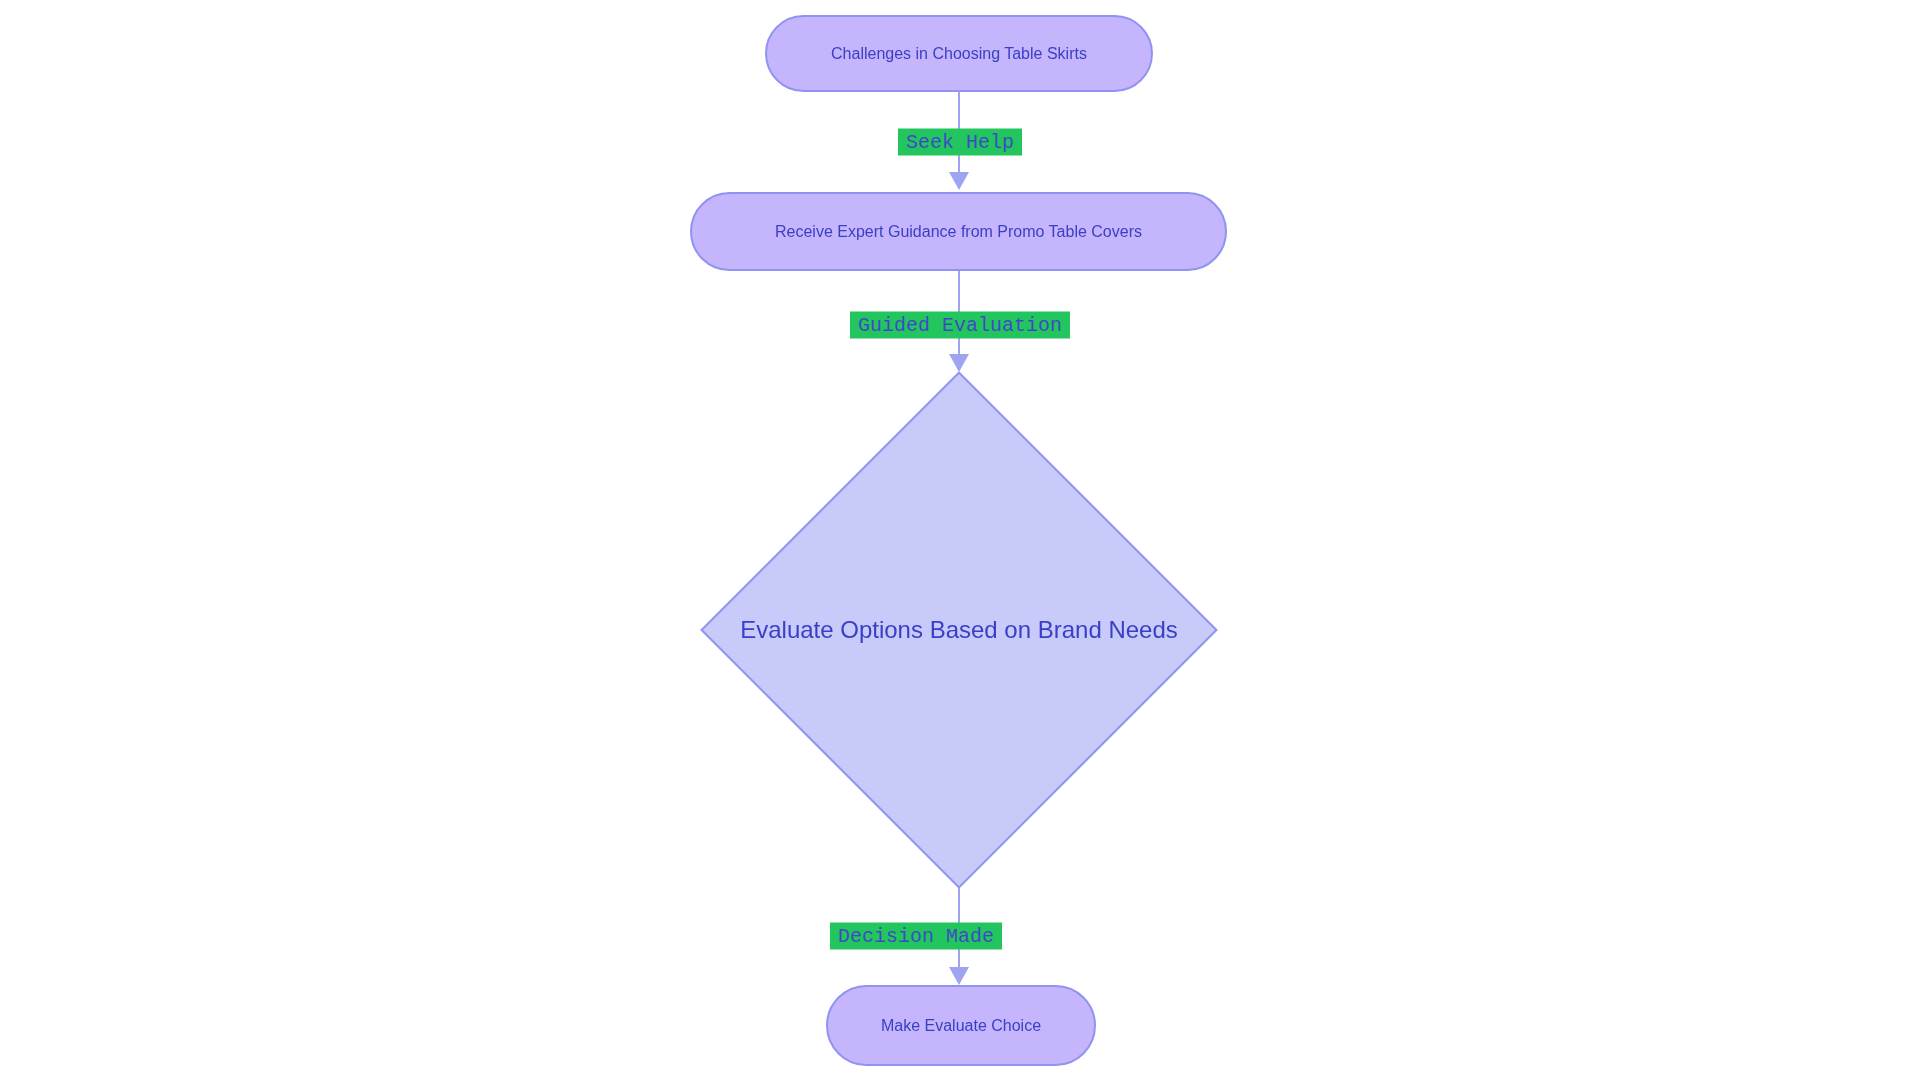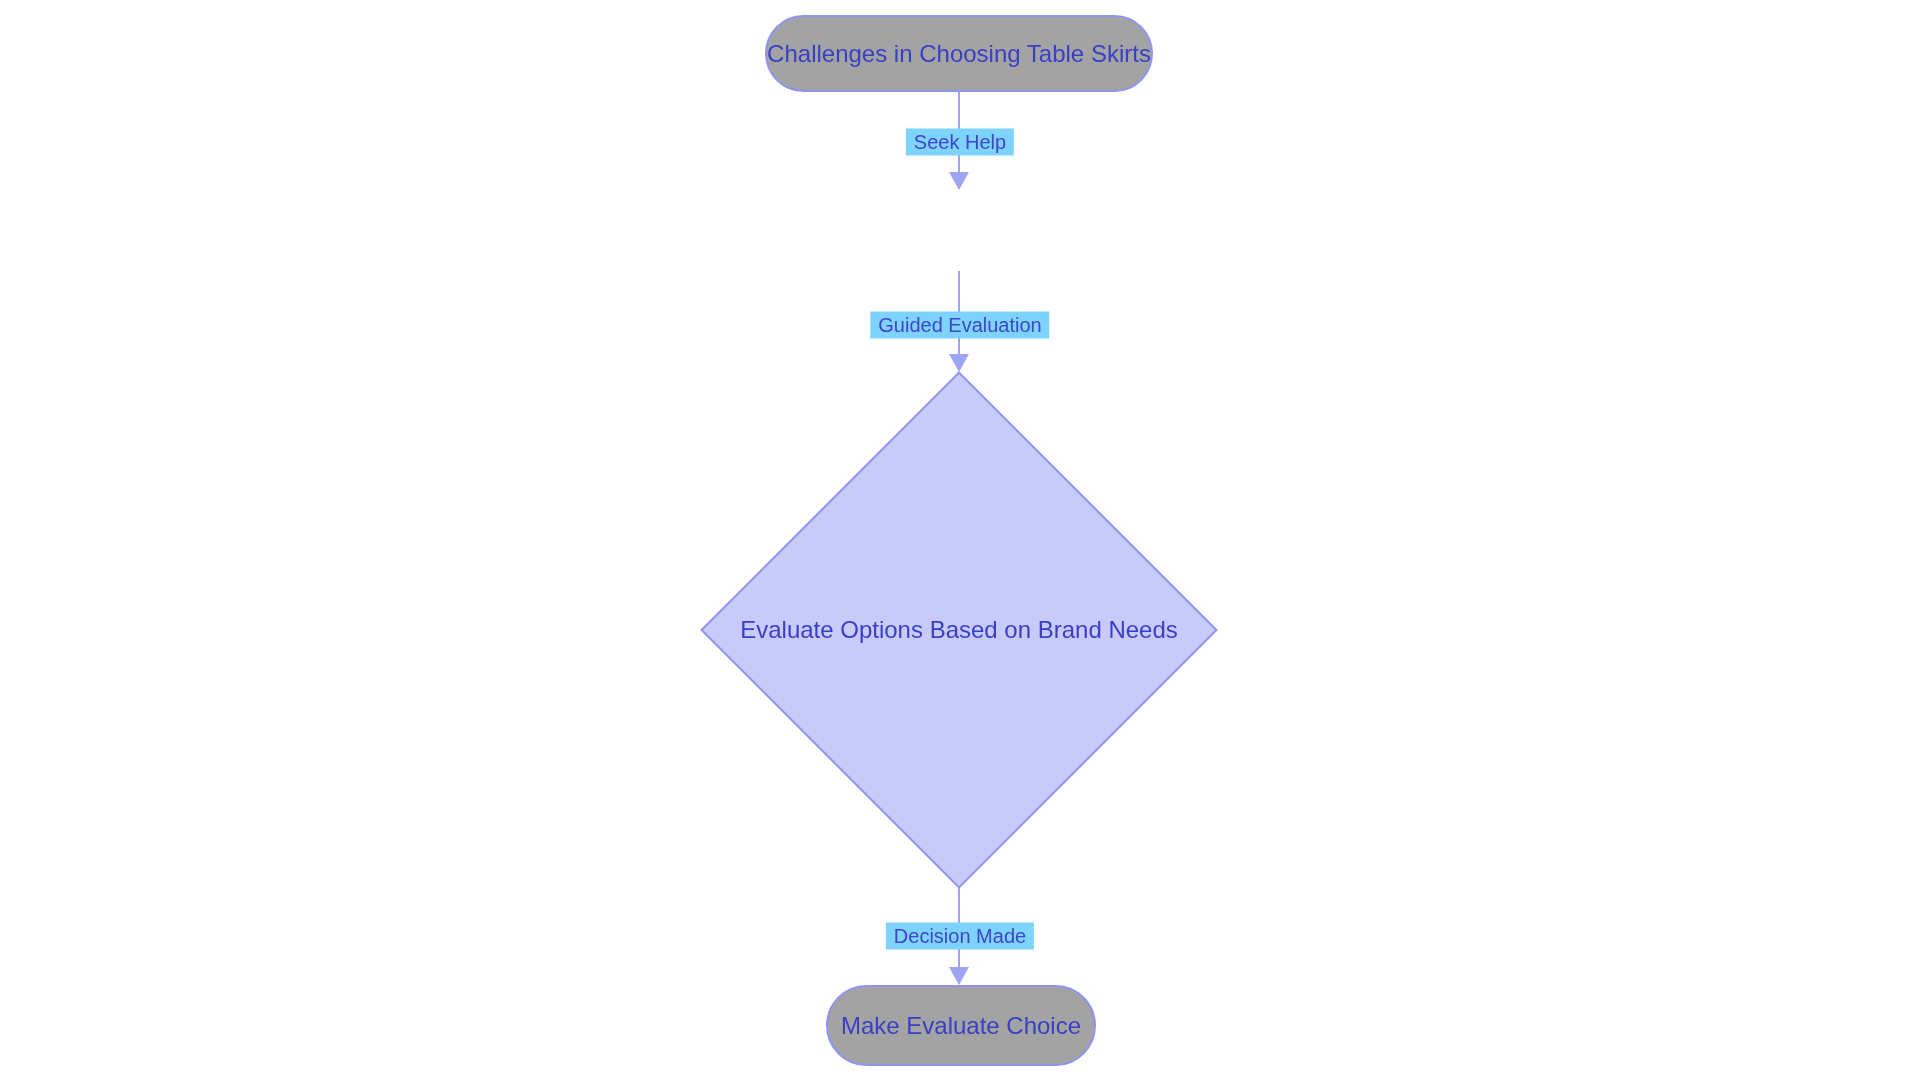--- a/index.html
+++ b/index.html
@@ -11,24 +11,24 @@
   .canvas {
     position: relative;
     width: 1920px;
     height: 1083px;
     background: #ffffff;
     overflow: hidden;
   }
   .node {
     position: absolute;
     box-sizing: border-box;
-    background: #a3a3a3;
+    background: #c4b5fd;
     border: 2px solid #8f94f0;
     color: #3a40c6;
-    font-size: 24px;
+    font-size: 16px;
     line-height: 1.25;
     display: flex;
     align-items: center;
     justify-content: center;
     text-align: right;
   }
   .stadium { border-radius: 45px; }
   .node-a { left: 765px; top: 15px;  width: 388px; height: 77px; }
   .node-b { left: 690px; top: 192px; width: 537px; height: 79px; }
   .node-d { left: 826px; top: 985px; width: 270px; height: 81px; }
@@ -68,43 +68,47 @@
     border-right: 10px solid transparent;
     border-top: 18px solid #9ea3f2;
   }
   .arrow-1 { left: 949px; top: 172px; }
   .arrow-2 { left: 949px; top: 354px; }
   .arrow-3 { left: 949px; top: 967px; }
 
   .edge-label {
     position: absolute;
     transform: translate(-50%, -50%);
-    background: #7dd3fc;
+    background: #22c55e;
     color: #3f46cb;
     font-size: 20px;
     padding: 2px 8px;
     white-space: nowrap;
+    font-family: Liberation Mono, monospace;
   }
   .label-1 { left: 960px; top: 142px; }
   .label-2 { left: 960px; top: 325px; }
-  .label-3 { left: 960px; top: 936px; }
+  .label-3 { left: 916px; top: 936px; }
 </style>
 </head>
 <body>
 
 <div class="canvas">
 
   <div class="node stadium node-a">
     <span>Challenges in Choosing Table Skirts</span>
   </div>
 
   <div class="edge-line line-1"></div>
   <div class="arrowhead arrow-1"></div>
   <div class="edge-label label-1">Seek Help</div>
 
+  <div class="node stadium node-b">
+    <span>Receive Expert Guidance from Promo Table Covers</span>
+  </div>
 
   <div class="edge-line line-2"></div>
   <div class="arrowhead arrow-2"></div>
   <div class="edge-label label-2">Guided Evaluation</div>
 
   <div class="diamond-shape"></div>
   <div class="diamond-label">Evaluate Options Based on Brand Needs</div>
 
   <div class="edge-line line-3"></div>
   <div class="arrowhead arrow-3"></div>

